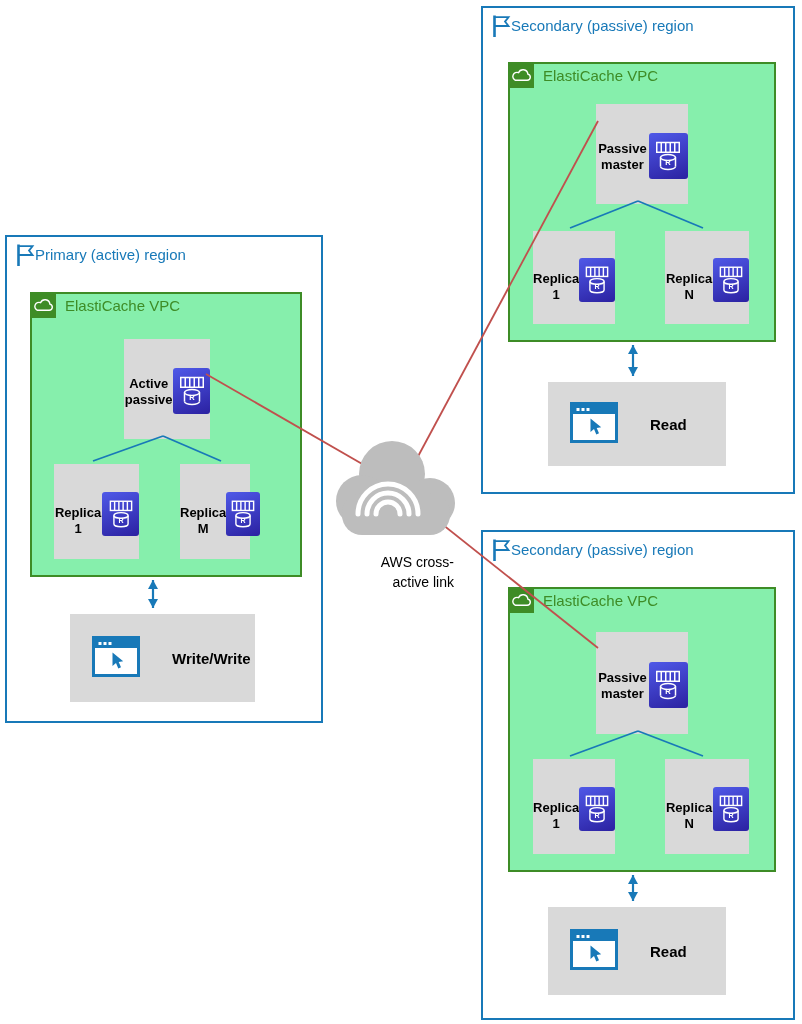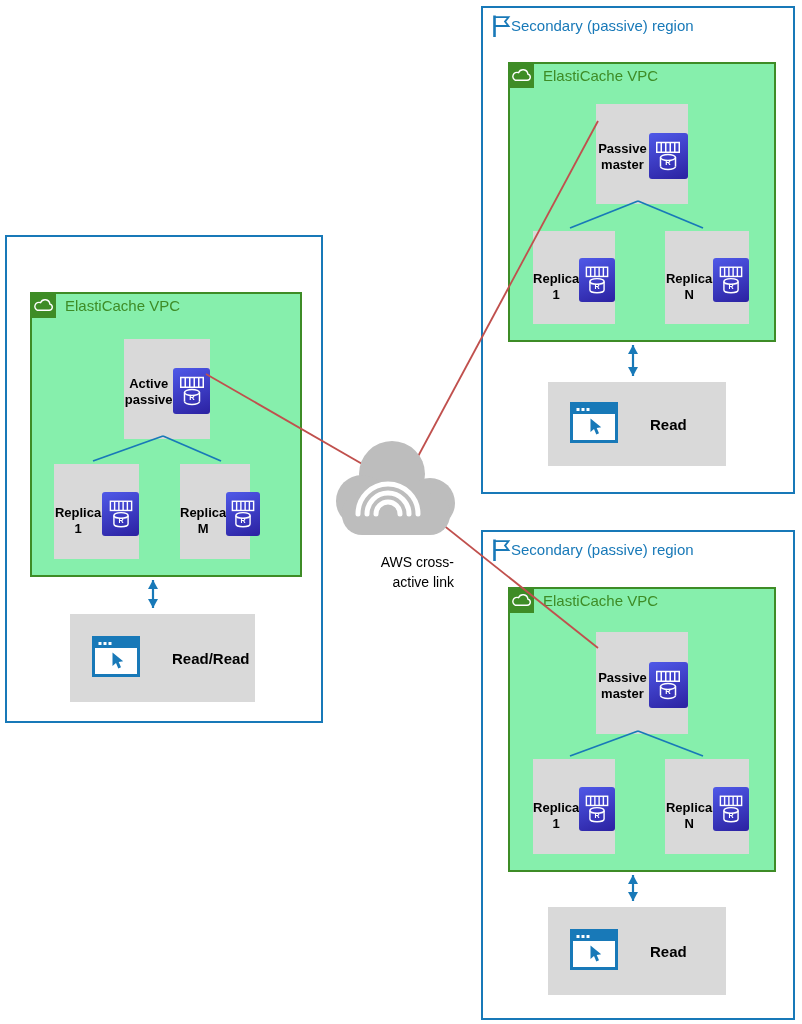--- a/index.html
+++ b/index.html
@@ -24,20 +24,29 @@
   .master .cache-icon { width:46px; height:46px; margin-top:4px; }
   .client { position:absolute; background:#D9D9D9; display:flex; align-items:center; padding-left:22px; gap:32px; }
   .client-label { font-weight:bold; font-size:15px; }
   .cloud-label { position:absolute; text-align:right; font-size:14px; line-height:1.45; z-index:2; }
   .overlay { position:absolute; left:0; top:0; z-index:6; pointer-events:none; }
 </style>
 </head>
 <body>
 
 <div class="region" style="left:5px;top:235px;width:318px;height:488px;">
+  <div class="region-header">
+    <span>
+      <svg width="20" height="24" viewBox="0 0 20 24">
+        <line x1="3.5" y1="1.5" x2="3.5" y2="23" stroke="#1879B8" stroke-width="2.6"></line>
+        <path d="M3.5 3.2 H17.5 L14 7.6 L17.5 12 H3.5" fill="none" stroke="#1879B8" stroke-width="1.8"></path>
+      </svg>
+    </span>
+    <span class="region-title">Primary (active) region</span>
+  </div>
 
   <div class="vpc" style="left:23px;top:55px;width:272px;height:285px;">
     <span class="vpc-icon">
       <svg width="21" height="17" viewBox="0 0 24 18">
         <path d="M5 14.5 H18.5 A3.6 3.6 0 0 0 19.3 7.4 A5.6 5.6 0 0 0 8.6 5.8 A4.4 4.4 0 0 0 5 14.5 Z" fill="none" stroke="#fff" stroke-width="1.6"></path>
       </svg>
     </span>
     <span class="vpc-title">ElastiCache VPC</span>
 
     <div class="node master" style="left:92px;top:45px;width:86px;height:100px;">
@@ -105,21 +114,21 @@
     <span>
       <svg width="48" height="41" viewBox="0 0 48 41">
         <rect x="1.5" y="1.5" width="45" height="38" fill="#fff" stroke="#1879B8" stroke-width="3"></rect>
         <rect x="3" y="3" width="42" height="9" fill="#1879B8"></rect>
         <rect x="6.5" y="6" width="3" height="3" fill="#fff"></rect>
         <rect x="11.5" y="6" width="3" height="3" fill="#fff"></rect>
         <rect x="16.5" y="6" width="3" height="3" fill="#fff"></rect>
         <path d="M20.5 16.5 V30 L24 27 L26.3 32.4 L29 31.2 L26.7 25.9 L31.2 25.3 Z" fill="#1879B8"></path>
       </svg>
     </span>
-    <span class="client-label">Read/Read</span>
+    <span class="client-label">Write/Write</span>
   </div>
 </div>
 
 <div class="region" style="left:481px;top:6px;width:314px;height:488px;">
   <div class="region-header">
     <span>
       <svg width="20" height="24" viewBox="0 0 20 24">
         <line x1="3.5" y1="1.5" x2="3.5" y2="23" stroke="#1879B8" stroke-width="2.6"></line>
         <path d="M3.5 3.2 H17.5 L14 7.6 L17.5 12 H3.5" fill="none" stroke="#1879B8" stroke-width="1.8"></path>
       </svg>

